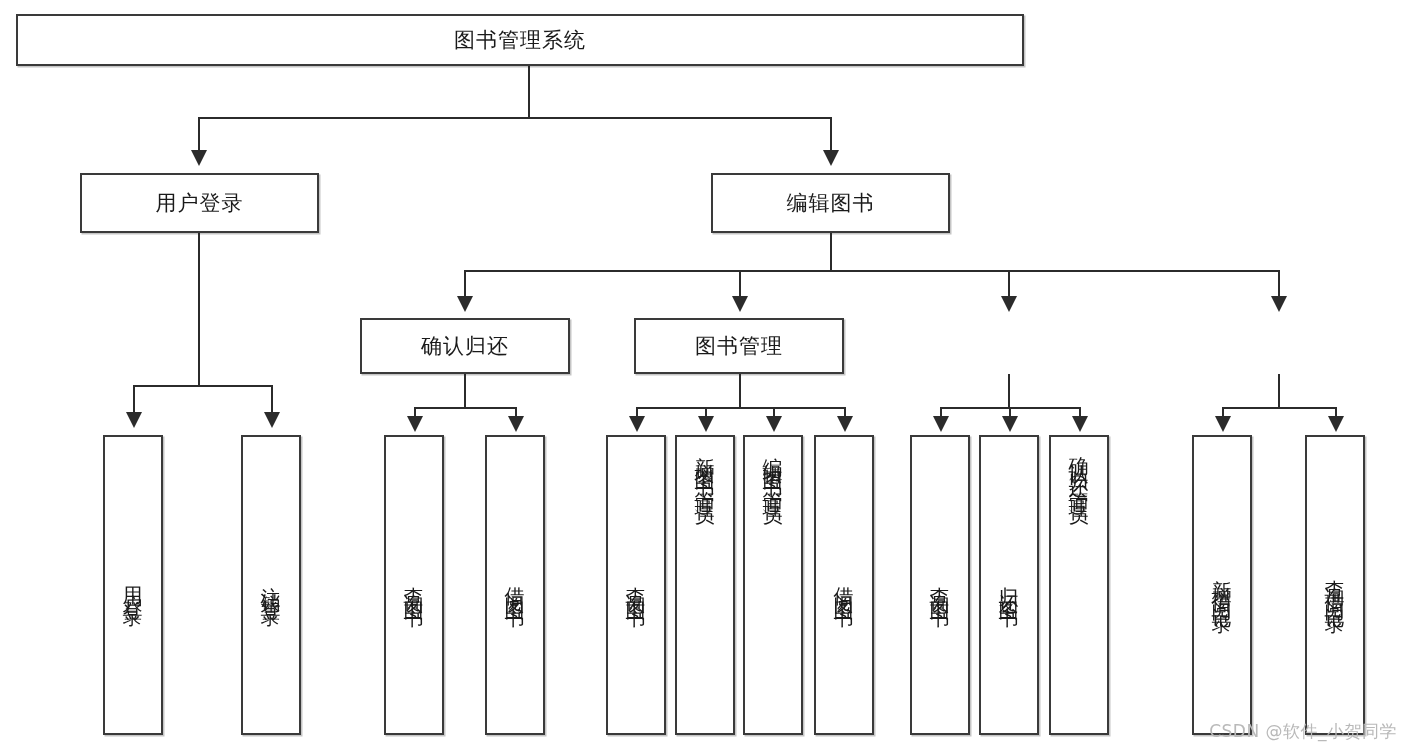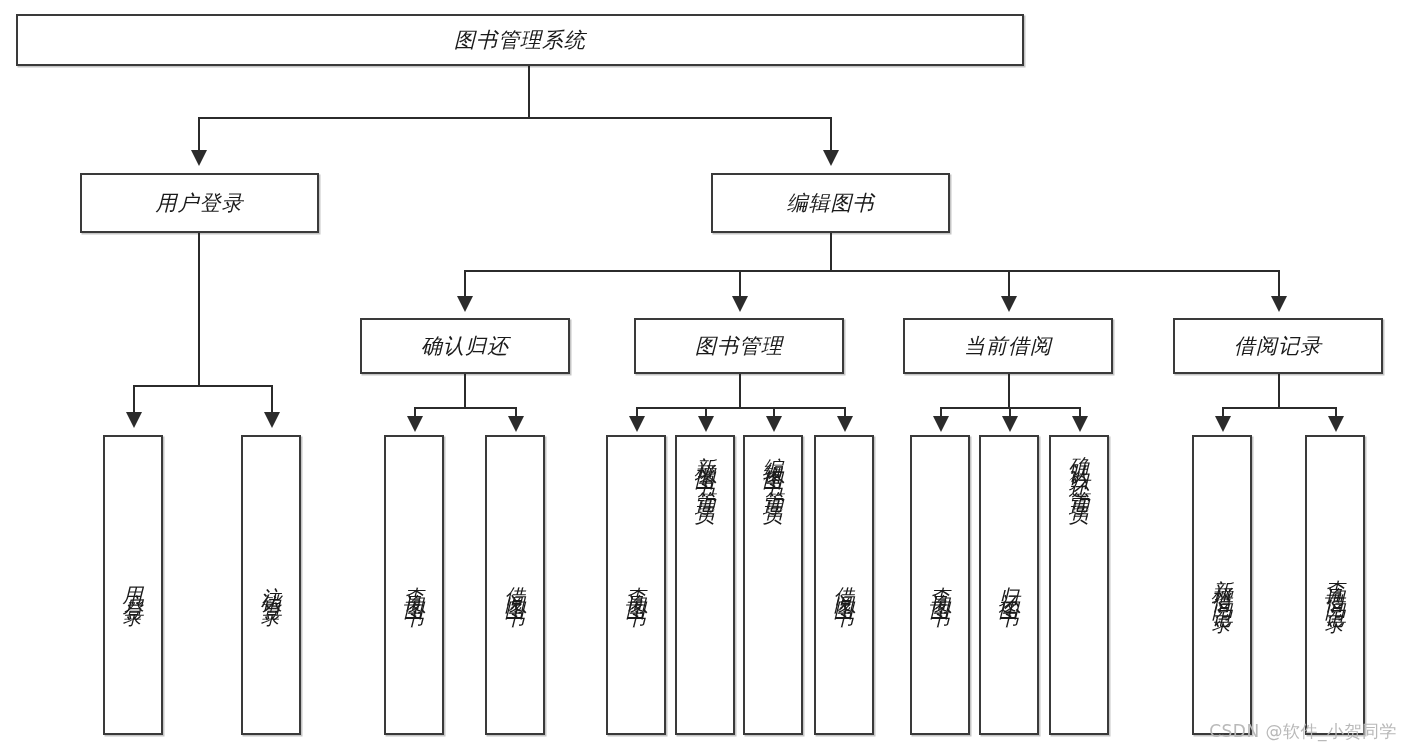--- a/index.html
+++ b/index.html
@@ -20,21 +20,20 @@
   .node{
     position:absolute;
     box-sizing:border-box;
     background:#ffffff;
     border:2px solid #3a3a3a;
     box-shadow:1.5px 1.5px 0 0 rgba(150,150,150,.55);
     display:flex;
     align-items:center;
     justify-content:center;
     text-align:center;
-    font-style:italic;
   }
   .node .label{
     font-size:21px;
     line-height:1.25;
     letter-spacing:1px;
     color:#1a1a1a;
     white-space:nowrap;
   }
 
   
@@ -134,26 +133,20 @@
   <div class="arrow" style="left:1001px; top:296px;"></div>
 
   <div class="vline" style="left:1278px; top:270px; height:29px;"></div>
   <div class="arrow" style="left:1271px; top:296px;"></div>
 
   <div class="node" style="left:360px; top:318px; width:210px; height:56px;">
     <span class="label">确认归还</span>
   </div>
   <div class="node" style="left:634px; top:318px; width:210px; height:56px;">
     <span class="label">图书管理</span>
-  </div>
-  <div class="node" style="left:903px; top:318px; width:210px; height:56px;">
-    <span class="label">当前借阅</span>
-  </div>
-  <div class="node" style="left:1173px; top:318px; width:210px; height:56px;">
-    <span class="label">借阅记录</span>
   </div>
 
   <div class="vline" style="left:464px; top:374px; height:33px;"></div>
   <div class="hline" style="left:414px; top:407px; width:101px;"></div>
   <div class="vline" style="left:414px; top:407px; height:12px;"></div>
   <div class="arrow" style="left:407px; top:416px;"></div>
   <div class="vline" style="left:515px; top:407px; height:12px;"></div>
   <div class="arrow" style="left:508px; top:416px;"></div>
 
   <div class="vline" style="left:739px; top:374px; height:33px;"></div>

